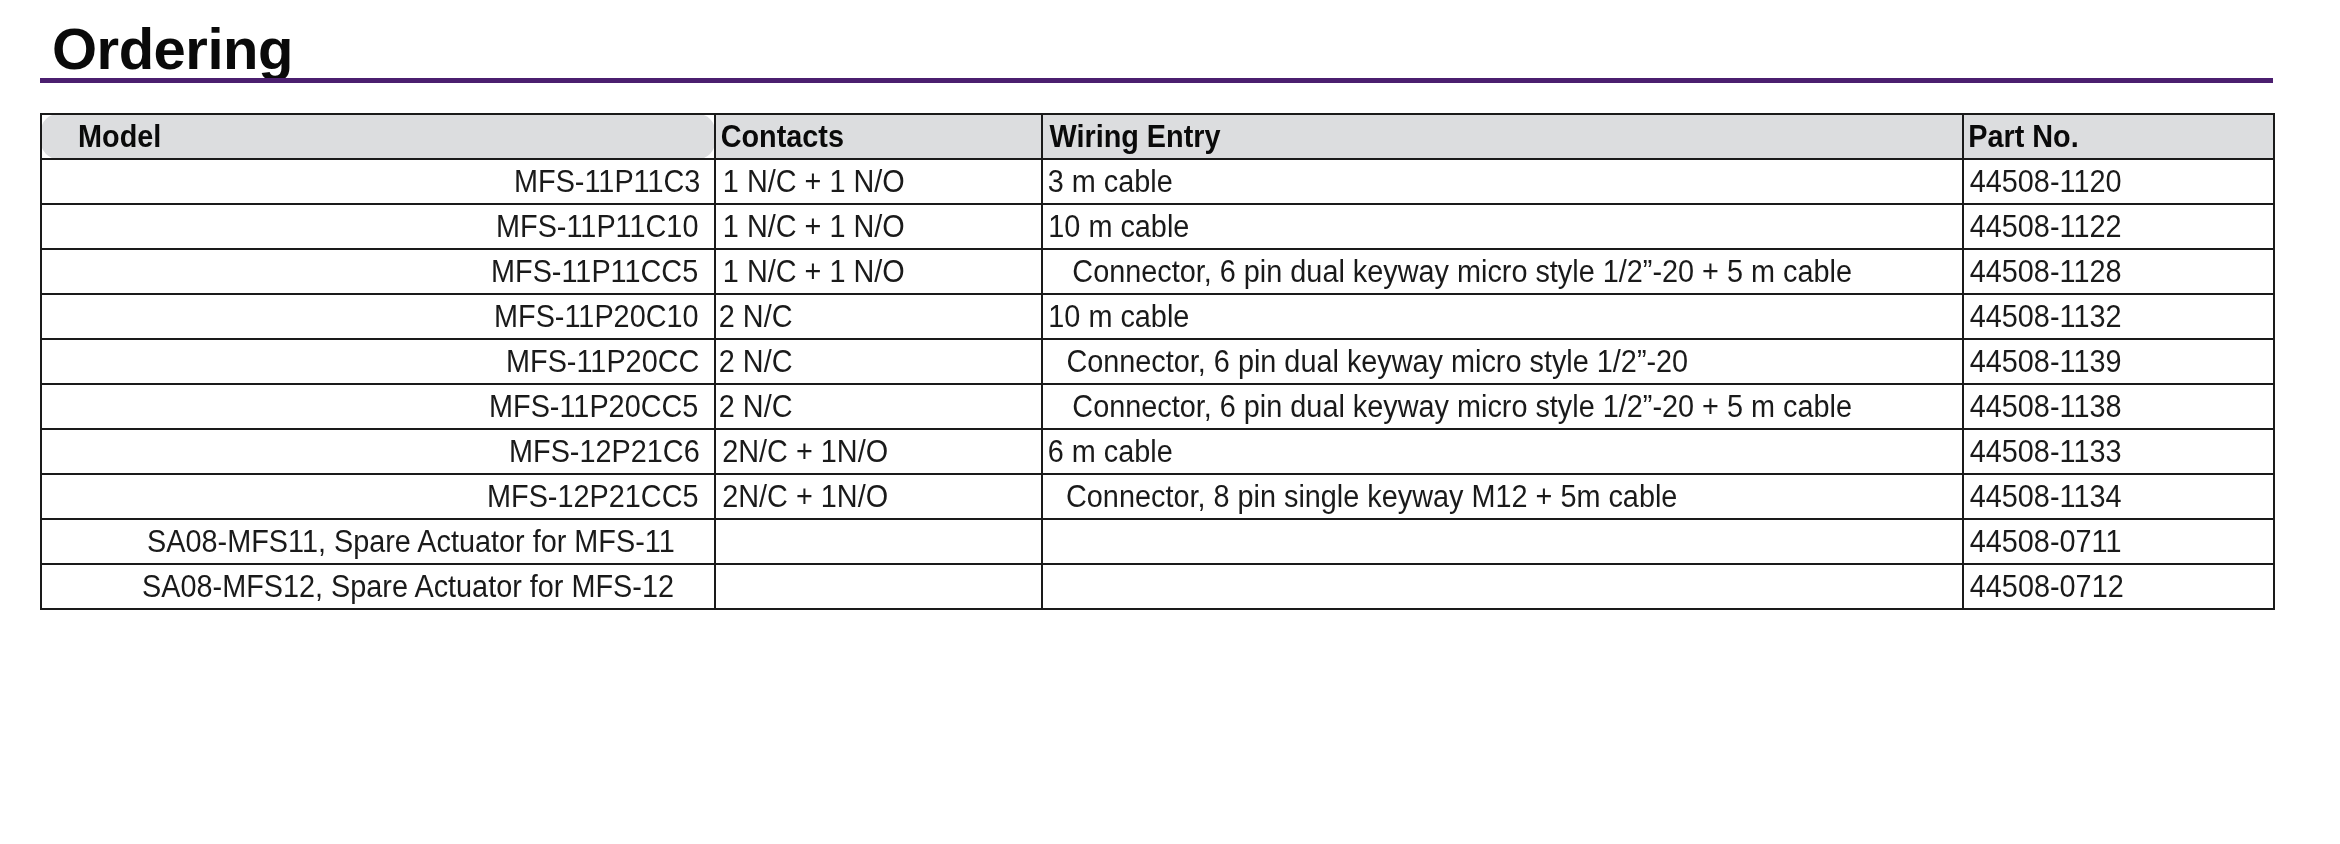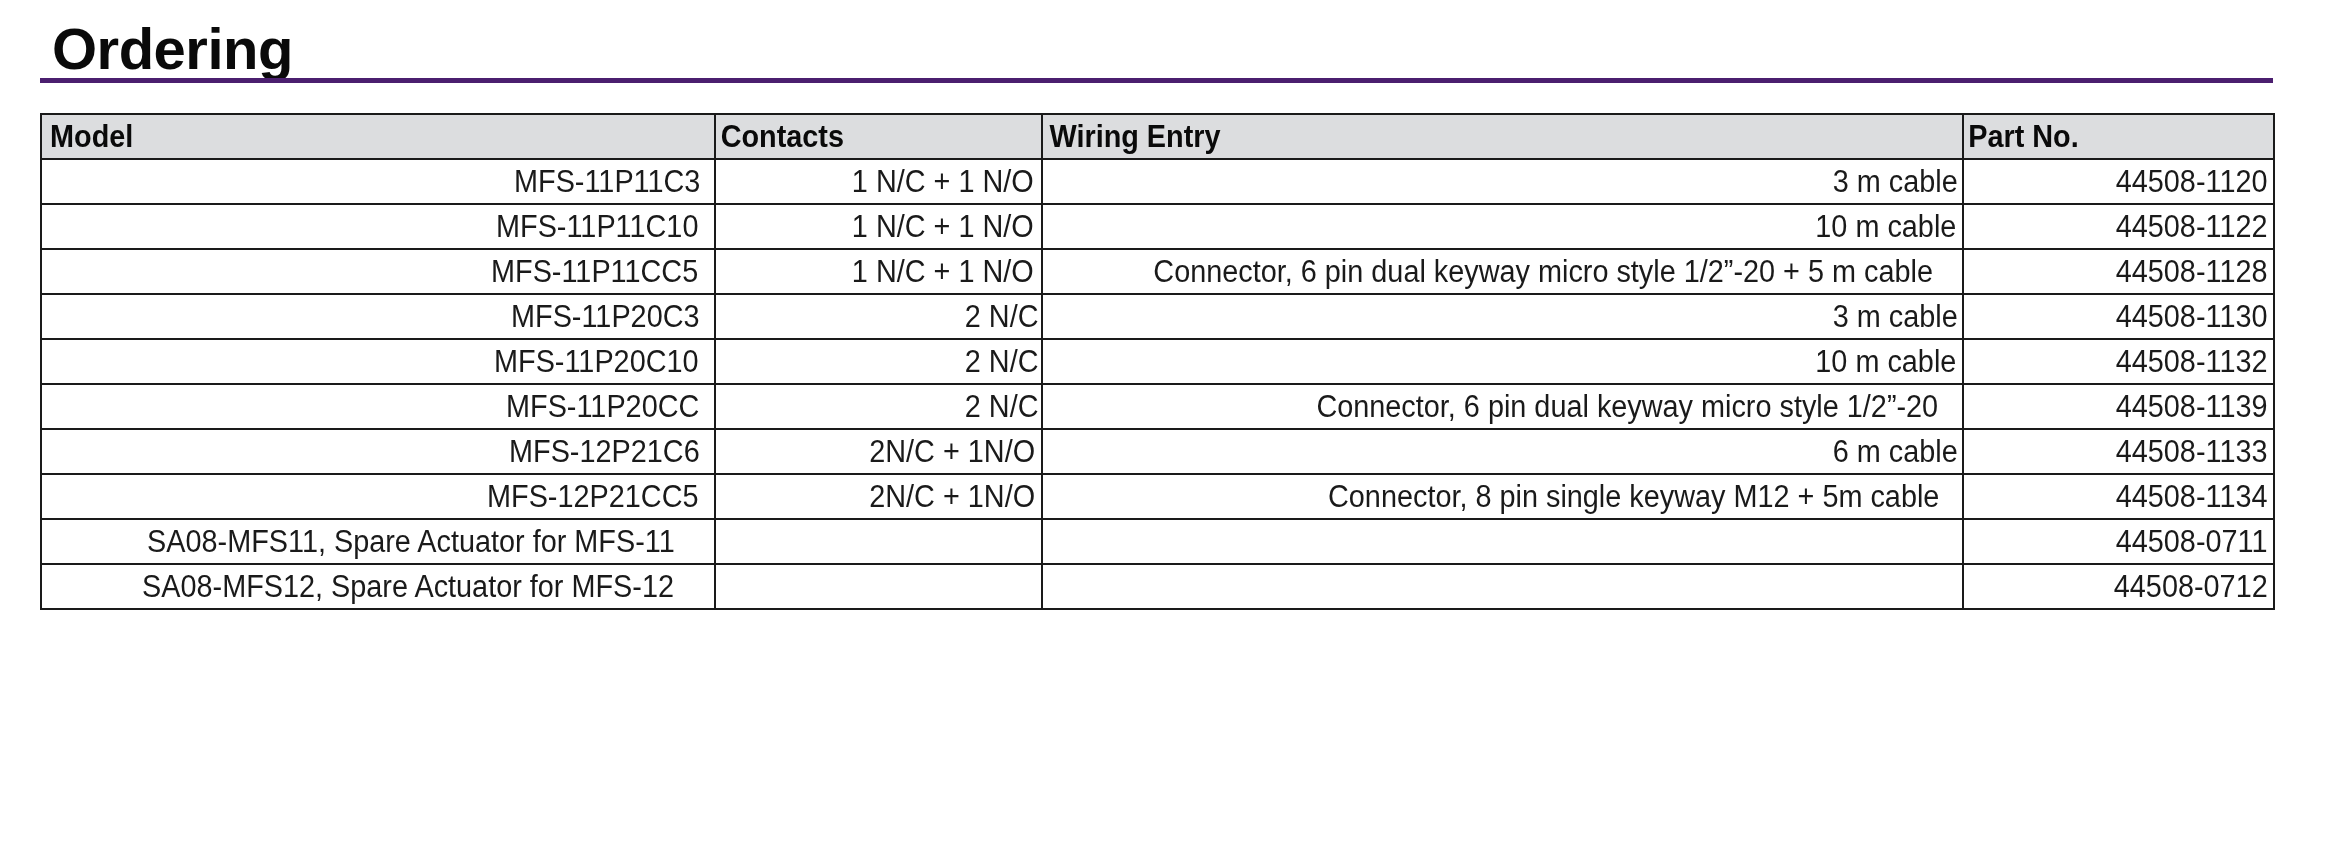--- a/index.html
+++ b/index.html
@@ -58,29 +58,30 @@
       height: 43px;
       background: #dcdddf;
       font-weight: bold;
       font-size: 31px;
       line-height: 43px;
       color: #0a0a0a;
       text-align: left;
     }
     table.ordering thead th.th-model {
       text-align: left;
-      padding-left: 8px;
+      padding-left: 36px;
+      border-radius: 17px;
     }
     table.ordering tbody td {
       height: 43px;
       font-size: 31px;
       line-height: 43px;
       font-weight: normal;
       color: #1a1a1a;
-      text-align: right;
+      text-align: left;
     }
     table.ordering tbody td.td-model {
       text-align: right;
       padding-left: 18px;
     }
     .cell-text {
       display: inline-block;
       transform: scaleX(0.93);
       transform-origin: center center;
     }
@@ -123,36 +124,36 @@
       <td><span class="cell-text">10 m cable</span></td>
       <td><span class="cell-text">44508-1122</span></td>
     </tr>
     <tr>
       <td class="td-model"><span class="cell-text">MFS-11P11CC5</span></td>
       <td><span class="cell-text">1 N/C + 1 N/O</span></td>
       <td><span class="cell-text">Connector, 6 pin dual keyway micro style 1/2”-20 + 5 m cable</span></td>
       <td><span class="cell-text">44508-1128</span></td>
     </tr>
     <tr>
-      <td class="td-model"><span class="cell-text">MFS-11P20C3</span></td>
-      <td><span class="cell-text">2 N/C</span></td>
-      <td><span class="cell-text">3 m cable</span></td>
-      <td><span class="cell-text">44508-1130</span></td>
-    </tr>
-    <tr>
       <td class="td-model"><span class="cell-text">MFS-11P20C10</span></td>
       <td><span class="cell-text">2 N/C</span></td>
       <td><span class="cell-text">10 m cable</span></td>
       <td><span class="cell-text">44508-1132</span></td>
     </tr>
     <tr>
       <td class="td-model"><span class="cell-text">MFS-11P20CC</span></td>
       <td><span class="cell-text">2 N/C</span></td>
       <td><span class="cell-text">Connector, 6 pin dual keyway micro style 1/2”-20</span></td>
       <td><span class="cell-text">44508-1139</span></td>
+    </tr>
+    <tr>
+      <td class="td-model"><span class="cell-text">MFS-11P20CC5</span></td>
+      <td><span class="cell-text">2 N/C</span></td>
+      <td><span class="cell-text">Connector, 6 pin dual keyway micro style 1/2”-20 + 5 m cable</span></td>
+      <td><span class="cell-text">44508-1138</span></td>
     </tr>
     <tr>
       <td class="td-model"><span class="cell-text">MFS-12P21C6</span></td>
       <td><span class="cell-text">2N/C + 1N/O</span></td>
       <td><span class="cell-text">6 m cable</span></td>
       <td><span class="cell-text">44508-1133</span></td>
     </tr>
     <tr>
       <td class="td-model"><span class="cell-text">MFS-12P21CC5</span></td>
       <td><span class="cell-text">2N/C + 1N/O</span></td>

